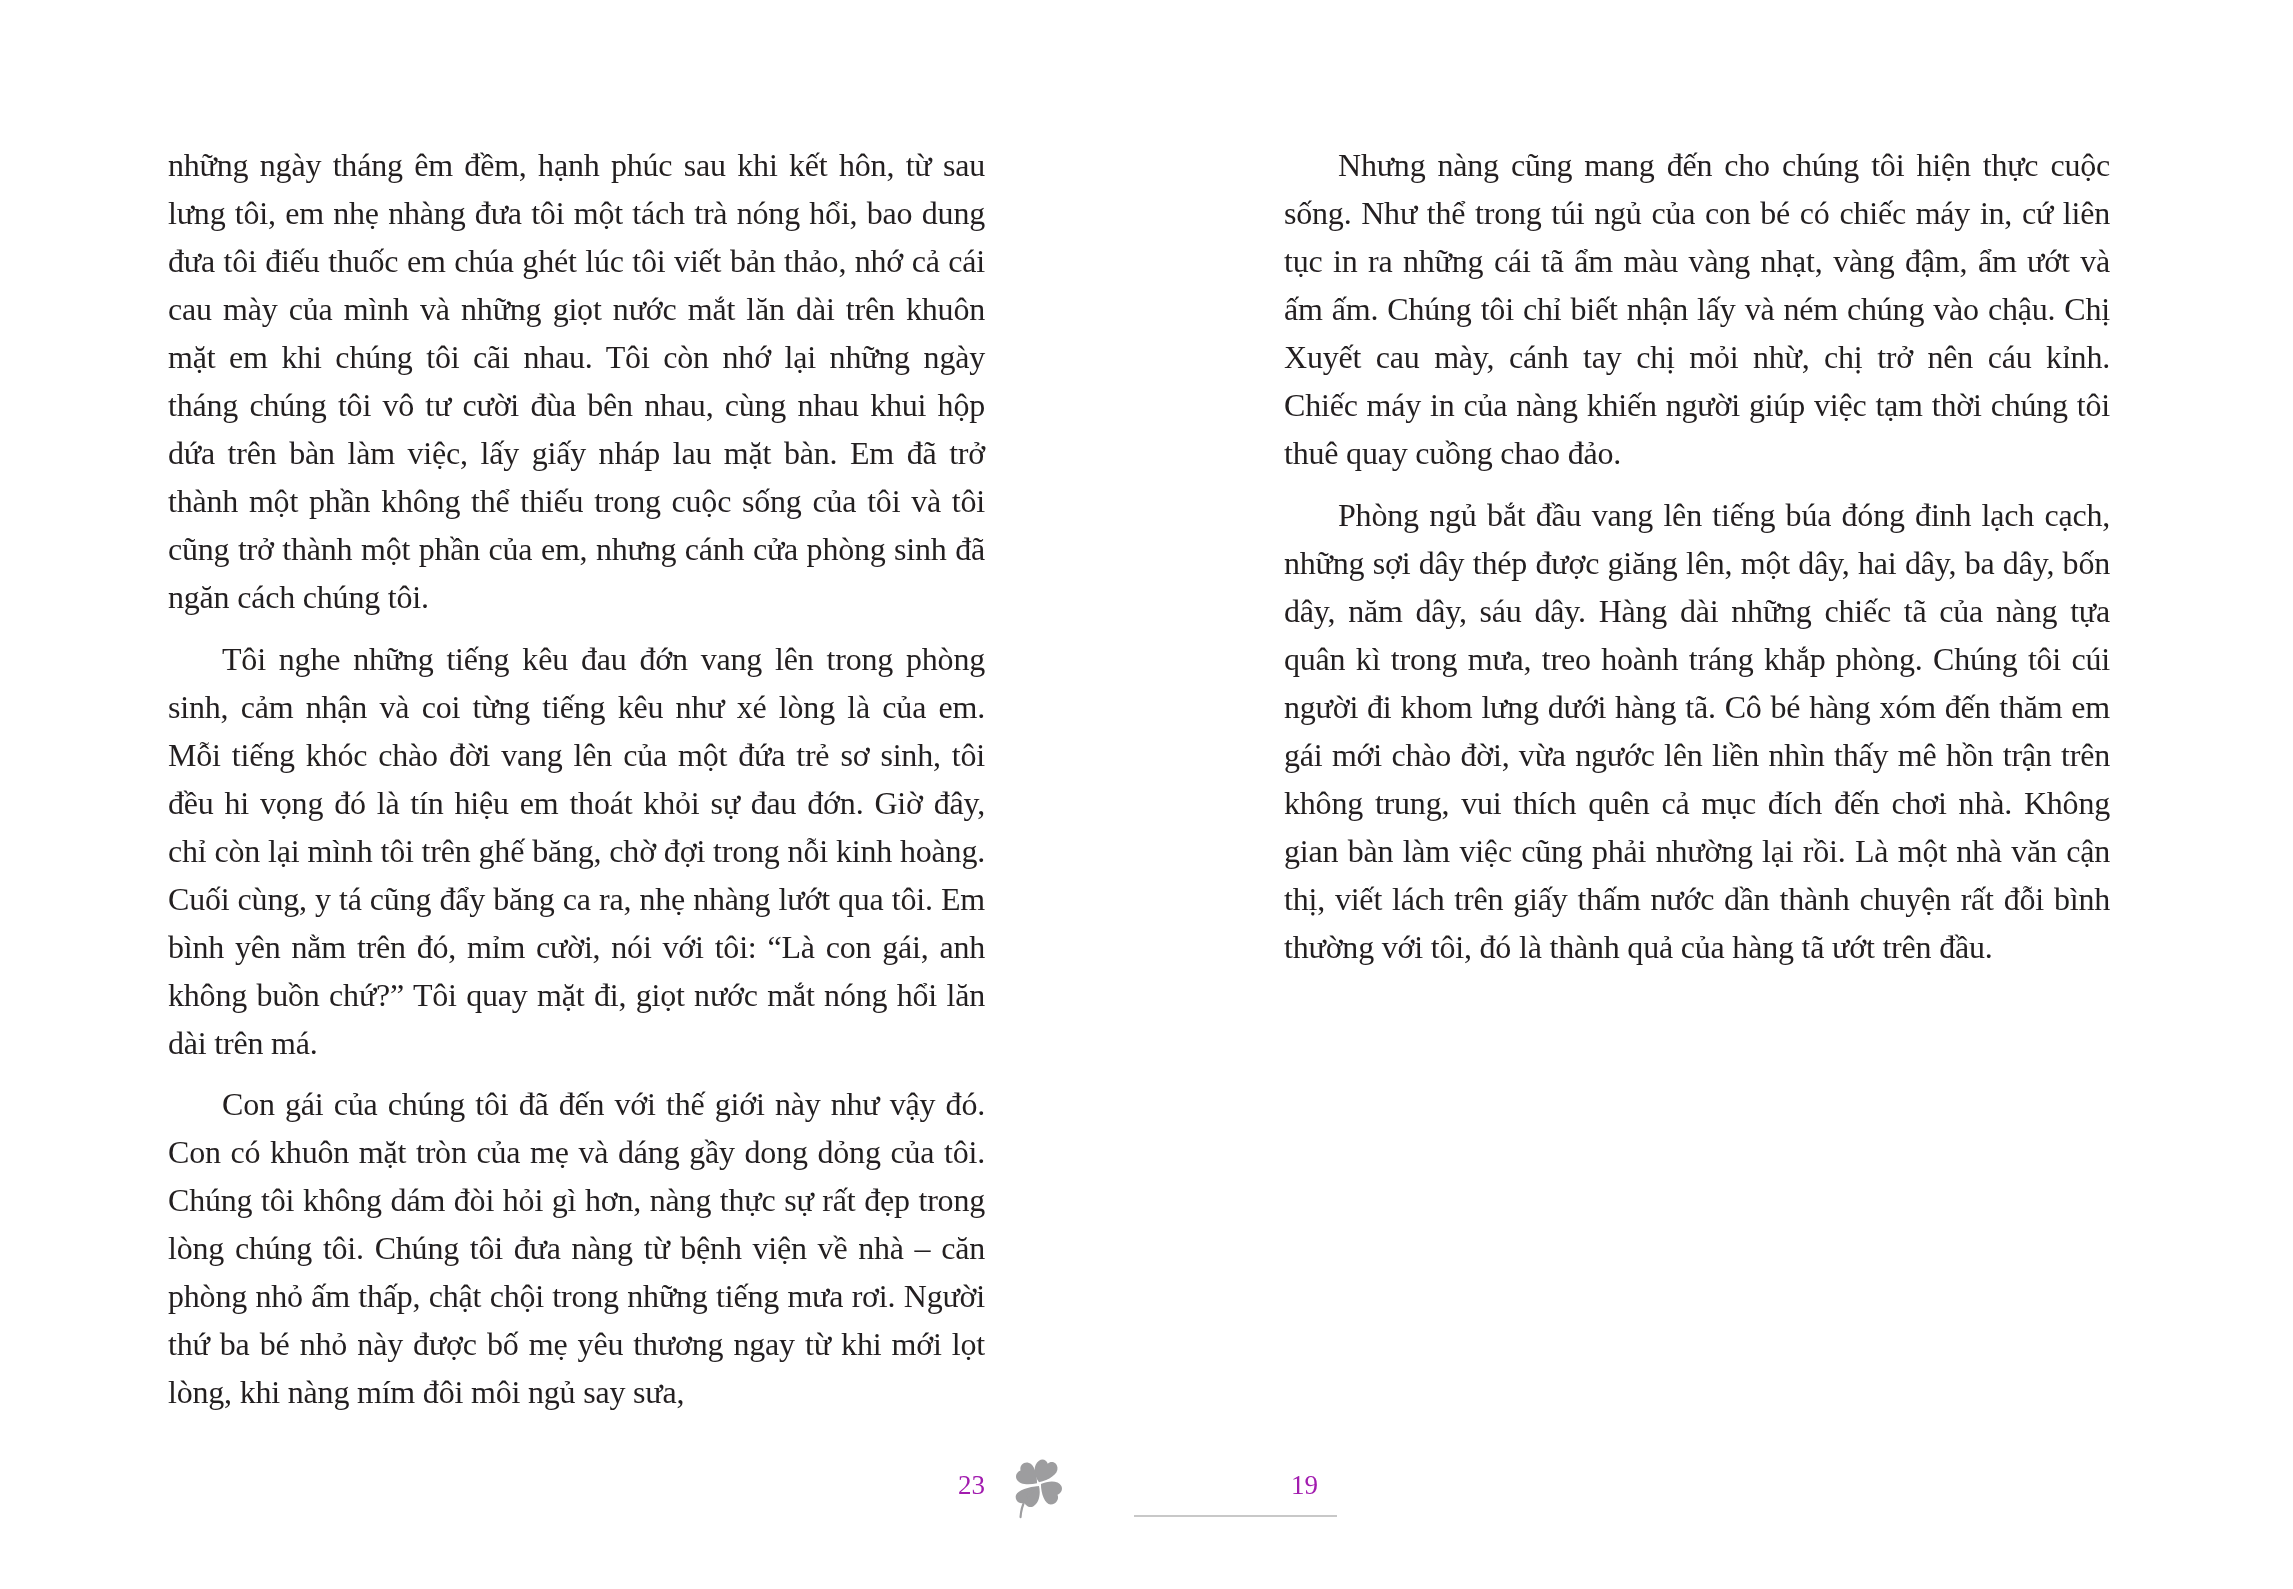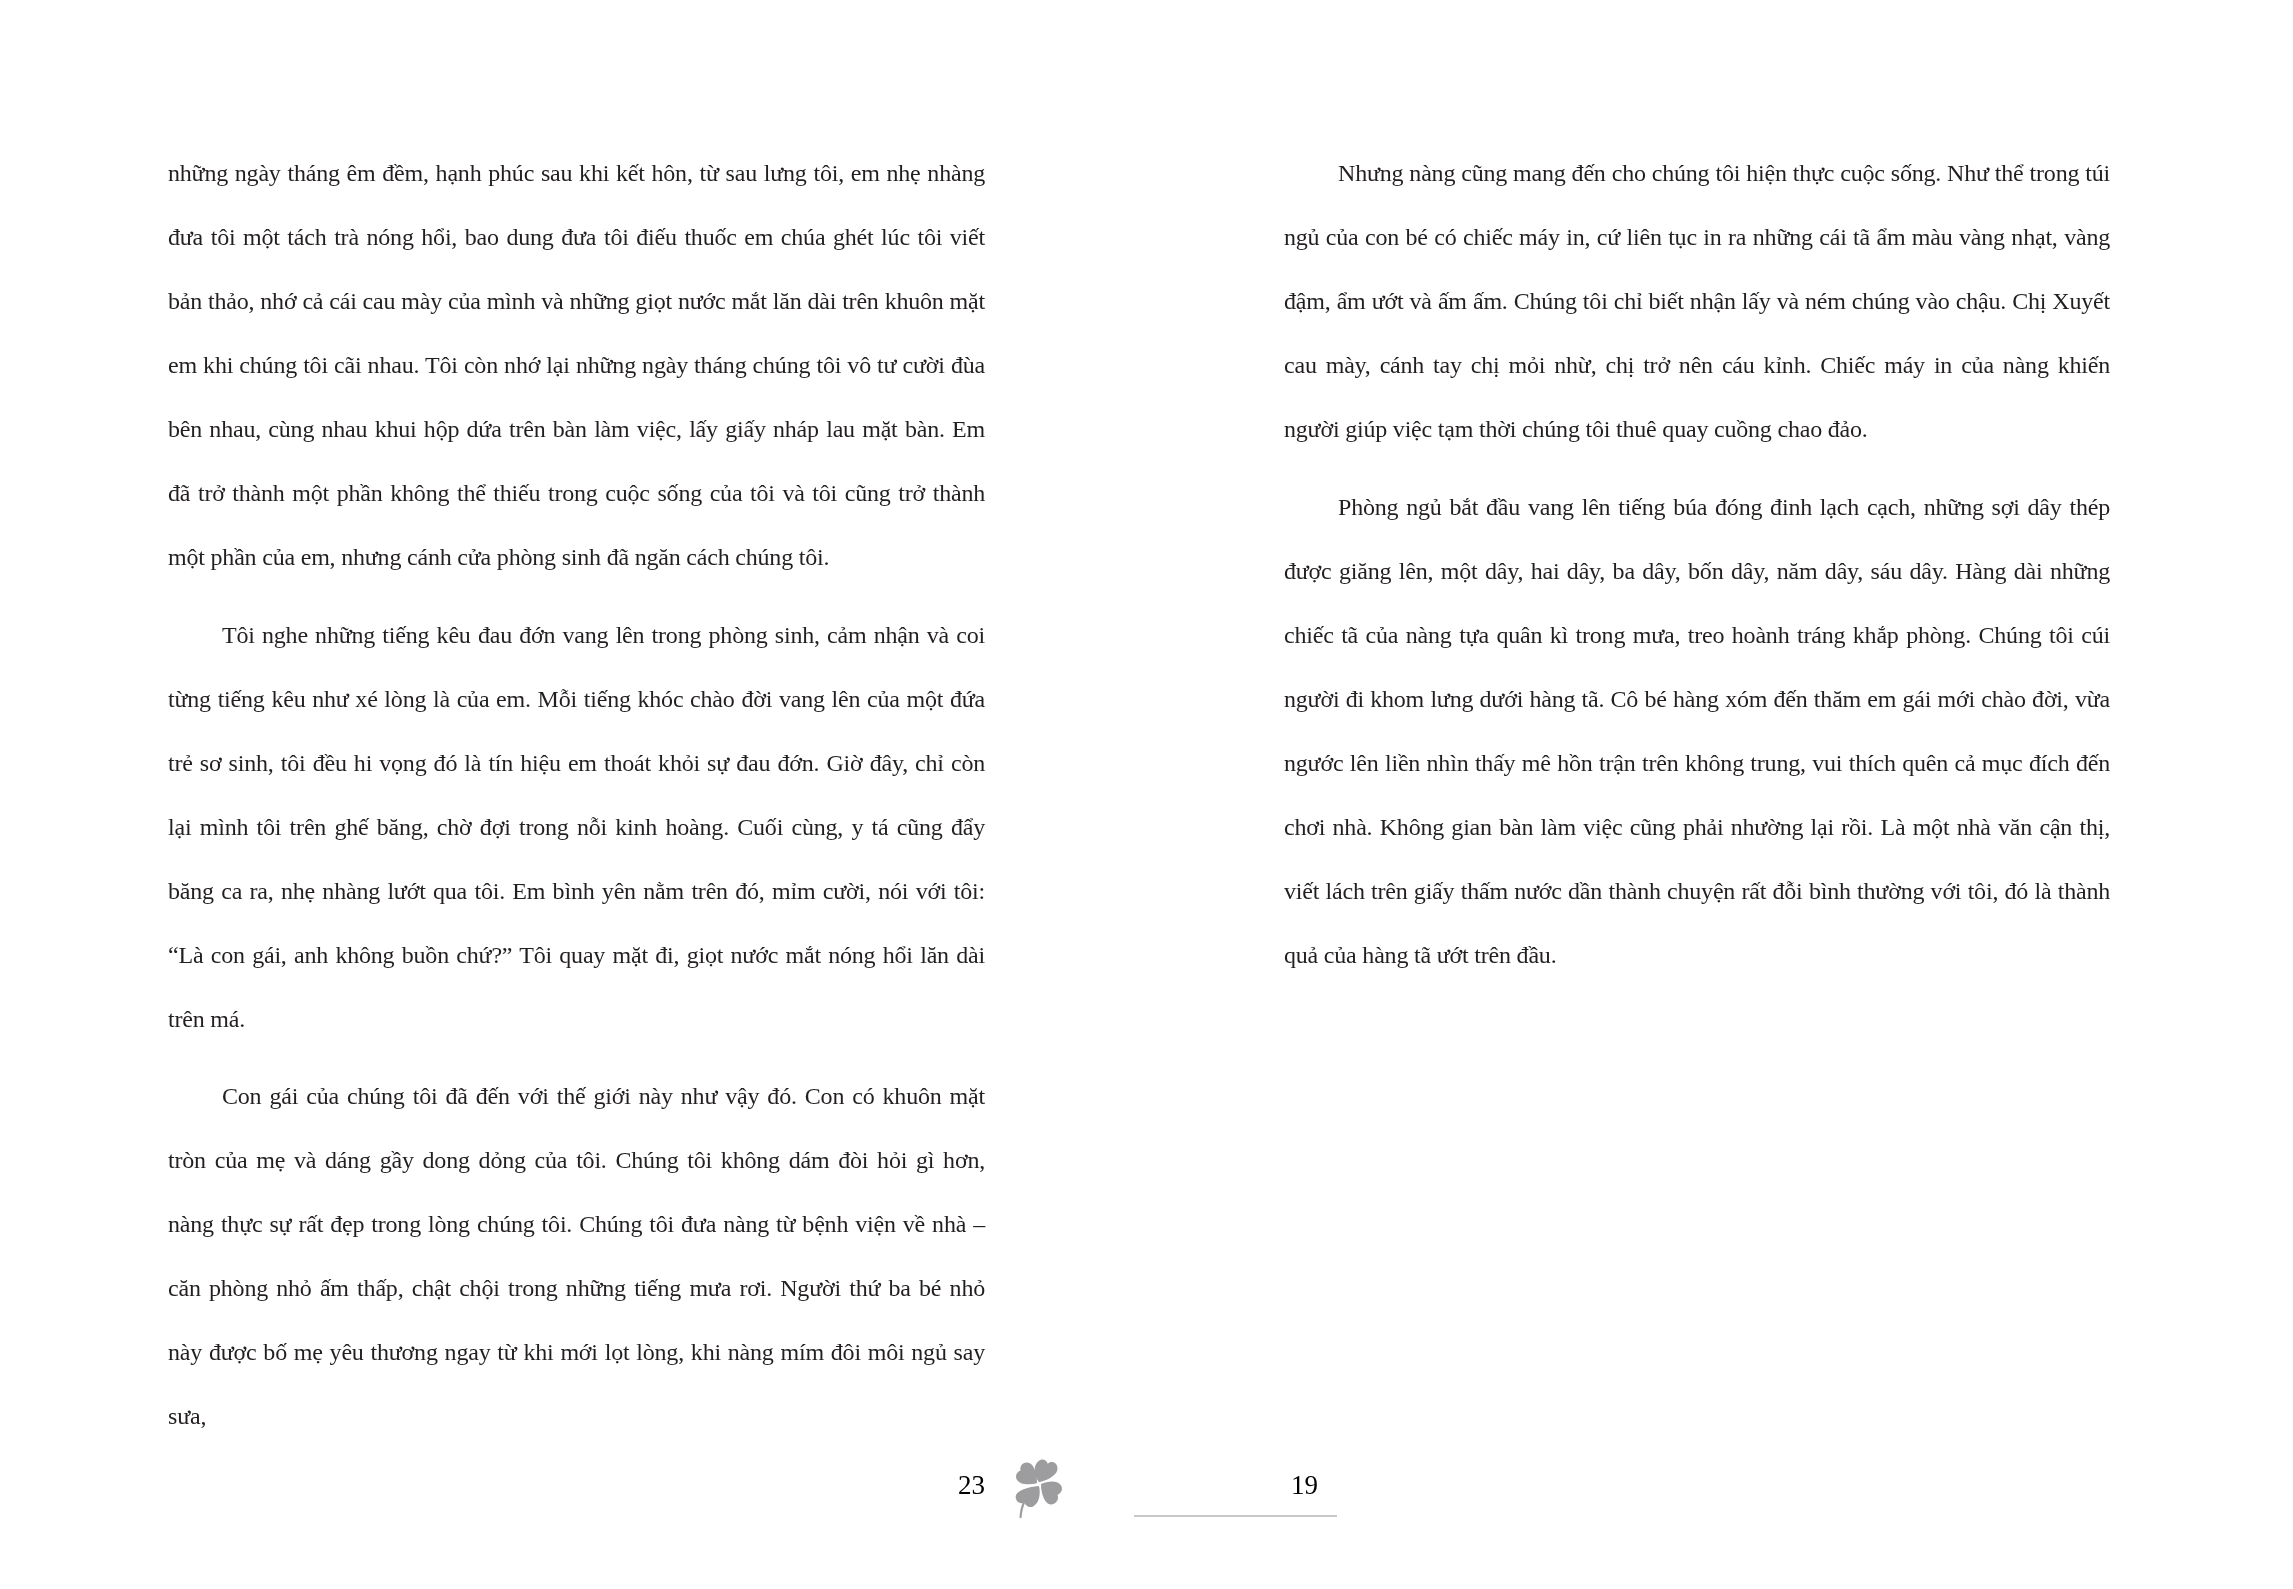--- a/index.html
+++ b/index.html
@@ -1,24 +1,24 @@
 <!DOCTYPE html>
 <html><head>
 <meta charset="utf-8">
 <style>
   html, body { margin:0; padding:0; background:#ffffff; }
   body { width:2293px; height:1589px; position:relative; overflow:hidden;
          font-family:"Liberation Serif","DejaVu Serif",serif; color:#231f20; }
   .page { position:absolute; top:141px; }
   .page.left  { left:168px;  width:817px; }
   .page.right { left:1284px; width:826px; }
-  .para { margin:0 0 13.5px 0; font-size:24px; line-height:64px;
+  .para { margin:0 0 13.5px 0; font-size:32px; line-height:48px;
           text-align:justify; text-align-last:left; letter-spacing:-0.2px; }
   .para.indent { text-indent:54px; }
-  .pnum { position:absolute; top:1470px; font-size:27px; color:#000000; }
+  .pnum { position:absolute; top:1470px; font-size:27px; color:#a21caf; }
   .pnum.left  { left:958px; }
   .pnum.right { left:1291px; }
   .clover { position:absolute; left:1004px; top:1453px; width:70px; height:70px; }
   .rule { position:absolute; left:1134px; top:1515px; width:203px; height:1.9px; background:#c8c8c8; }
 </style>
 </head>
 <body>
 
 <div class="page left">
   <p class="para">những ngày tháng êm đềm, hạnh phúc sau khi kết hôn, từ sau lưng tôi, em nhẹ nhàng đưa tôi một tách trà nóng hổi, bao dung đưa tôi điếu thuốc em chúa ghét lúc tôi viết bản thảo, nhớ cả cái cau mày của mình và những giọt nước mắt lăn dài trên khuôn mặt em khi chúng tôi cãi nhau. Tôi còn nhớ lại những ngày tháng chúng tôi vô tư cười đùa bên nhau, cùng nhau khui hộp dứa trên bàn làm việc, lấy giấy nháp lau mặt bàn. Em đã trở thành một phần không thể thiếu trong cuộc sống của tôi và tôi cũng trở thành một phần của em, nhưng cánh cửa phòng sinh đã ngăn cách chúng tôi.</p>

